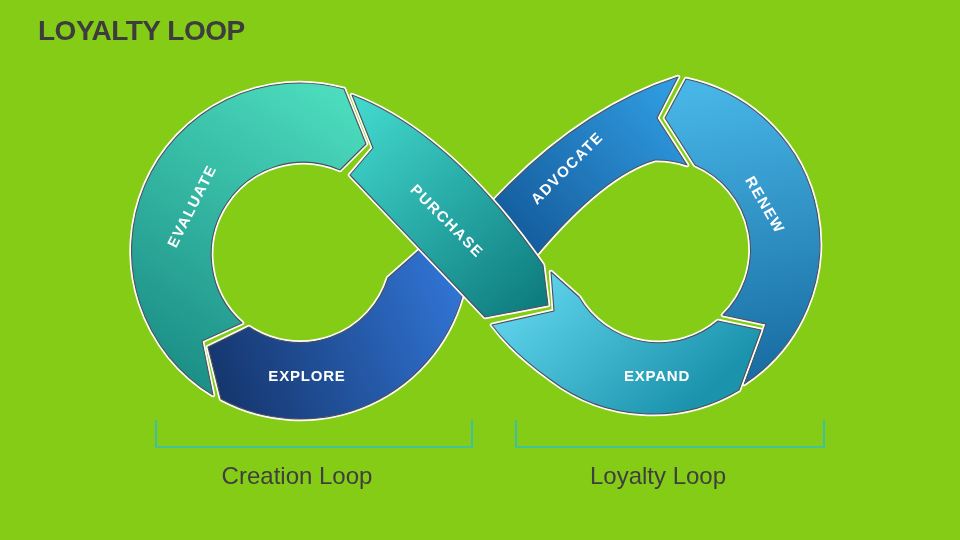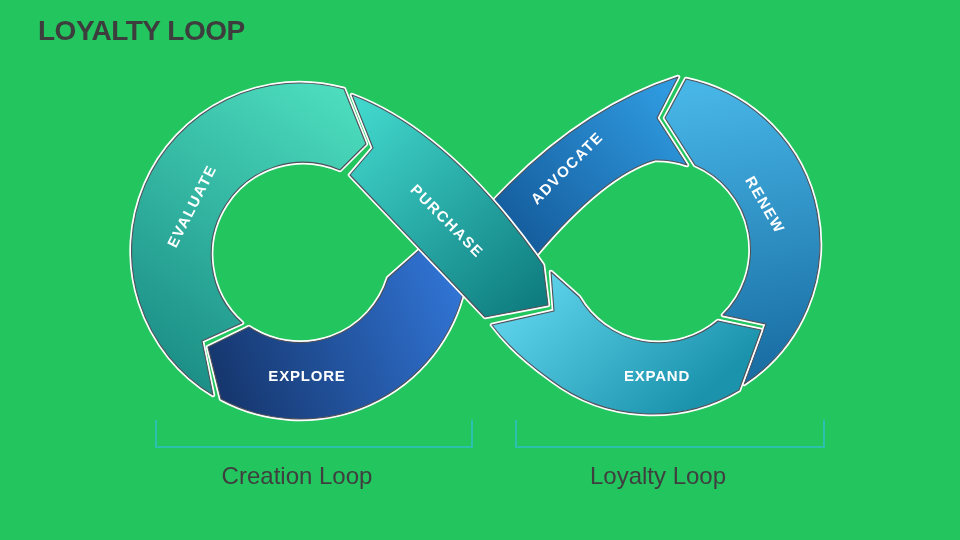--- a/index.html
+++ b/index.html
@@ -1,18 +1,18 @@
 <!DOCTYPE html>
 <html><head>
 <meta charset="utf-8">
 <style>
   html,body{margin:0;padding:0;}
   .slide{
     position:relative;width:960px;height:540px;overflow:hidden;
-    background:#22c55e;
+    background:#84cc16;
     font-family:"Liberation Sans", sans-serif;
   }
   .title{
     position:absolute;left:38px;top:16px;
     font-size:28px;font-weight:700;color:#3D3D3D;letter-spacing:-0.5px;
     line-height:30px;
   }
   .diagram-svg{position:absolute;left:0;top:0;width:960px;height:540px;}
   .halo{fill:#ffffff;stroke:#ffffff;stroke-width:4.5;stroke-linejoin:round;}
   .body{stroke:#4E4F56;stroke-width:1.1;stroke-linejoin:round;}

